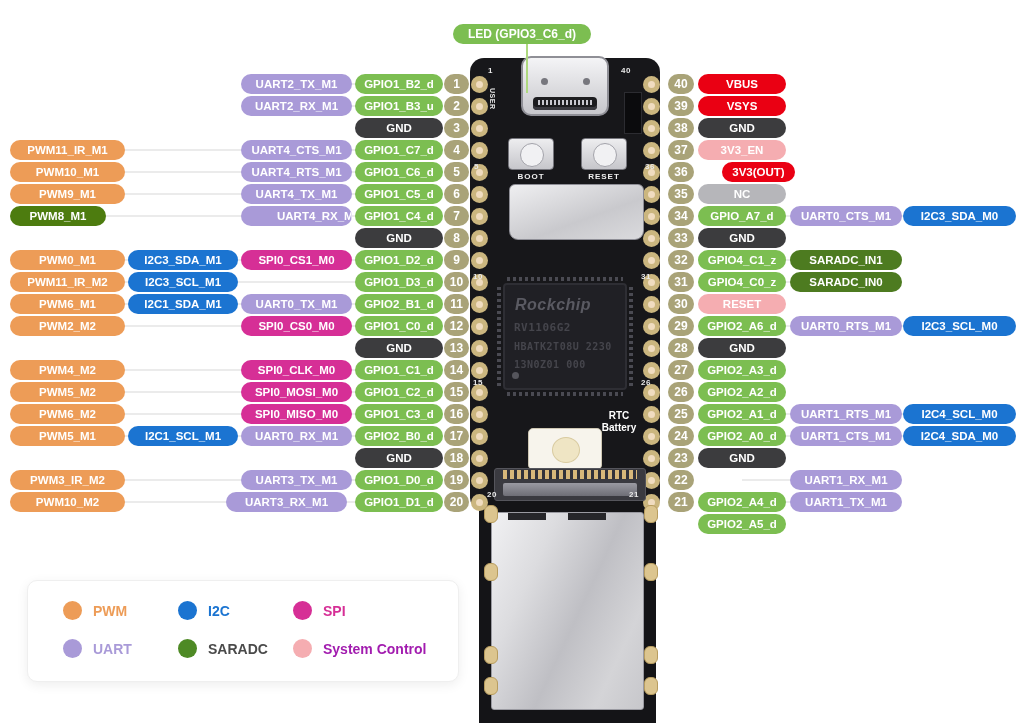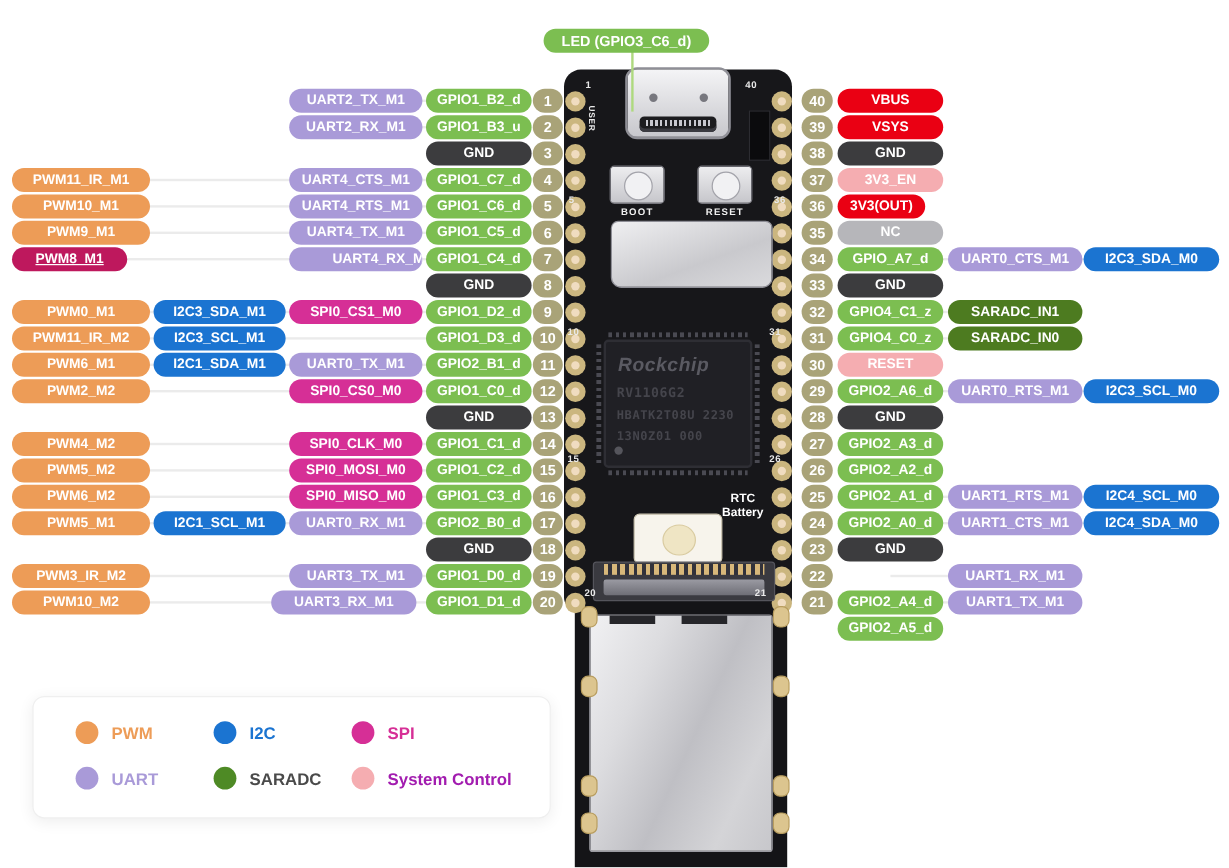--- a/index.html
+++ b/index.html
@@ -220,21 +220,21 @@
         <div class="pinnum" style="left: 444px; width: 25px; background: rgb(169, 163, 120);">5</div>
       </div>
       <div class="pin-row" style="top: 184px;">
         <div class="badge" style="left: 10px; width: 115px; background: rgb(237, 156, 87);">PWM9_M1</div>
         <div class="badge" style="left: 241px; width: 111px; background: rgb(169, 154, 216);">UART4_TX_M1</div>
         <div class="badge" style="left: 355px; width: 88px; background: rgb(124, 190, 81);">GPIO1_C5_d</div>
         <div class="leader" style="left: 67.5px; width: 331.5px;"></div>
         <div class="pinnum" style="left: 444px; width: 25px; background: rgb(169, 163, 120);">6</div>
       </div>
       <div class="pin-row" style="top: 206px;">
-        <div class="badge" style="left: 10px; width: 96px; background: #be185d; text-decoration: underline;">PWM8_M1</div>
+        <div class="badge" style="left: 10px; width: 96px; background: #4d7c0f;">PWM8_M1</div>
         <div class="badge" style="left: 241px; width: 111px; background: rgb(169, 154, 216); padding-left: 36px;">UART4_RX_M1</div>
         <div class="badge" style="left: 355px; width: 88px; background: rgb(124, 190, 81);">GPIO1_C4_d</div>
         <div class="leader" style="left: 67.5px; width: 331.5px;"></div>
         <div class="pinnum" style="left: 444px; width: 25px; background: rgb(169, 163, 120);">7</div>
       </div>
       <div class="pin-row" style="top: 228px;">
         <div class="badge" style="left: 355px; width: 88px; background: rgb(60, 60, 62);">GND</div>
         <div class="pinnum" style="left: 444px; width: 25px; background: rgb(169, 163, 120);">8</div>
       </div>
       <div class="pin-row" style="top: 250px;">
@@ -330,21 +330,21 @@
       </div>
       <div class="pin-row" style="top: 118px;">
         <div class="badge" style="left: 698px; width: 88px; background: rgb(60, 60, 62);">GND</div>
         <div class="pinnum" style="left: 668px; width: 26px; background: rgb(169, 163, 120);">38</div>
       </div>
       <div class="pin-row" style="top: 140px;">
         <div class="badge" style="left: 698px; width: 88px; background: rgb(245, 173, 177);">3V3_EN</div>
         <div class="pinnum" style="left: 668px; width: 26px; background: rgb(169, 163, 120);">37</div>
       </div>
       <div class="pin-row" style="top: 162px;">
-        <div class="badge" style="left: 698px; width: 73px; background: rgb(234, 0, 19);">3V3(OUT)</div>
+        <div class="badge" style="left: 722px; width: 73px; background: rgb(234, 0, 19);">3V3(OUT)</div>
         <div class="pinnum" style="left: 668px; width: 26px; background: rgb(169, 163, 120);">36</div>
       </div>
       <div class="pin-row" style="top: 184px;">
         <div class="badge" style="left: 698px; width: 88px; background: rgb(182, 182, 186);">NC</div>
         <div class="pinnum" style="left: 668px; width: 26px; background: rgb(169, 163, 120);">35</div>
       </div>
       <div class="pin-row" style="top: 206px;">
         <div class="badge" style="left: 698px; width: 88px; background: rgb(124, 190, 81);">GPIO_A7_d</div>
         <div class="badge" style="left: 790px; width: 112px; background: rgb(169, 154, 216);">UART0_CTS_M1</div>
         <div class="badge" style="left: 903px; width: 113px; background: rgb(27, 116, 209);">I2C3_SDA_M0</div>

